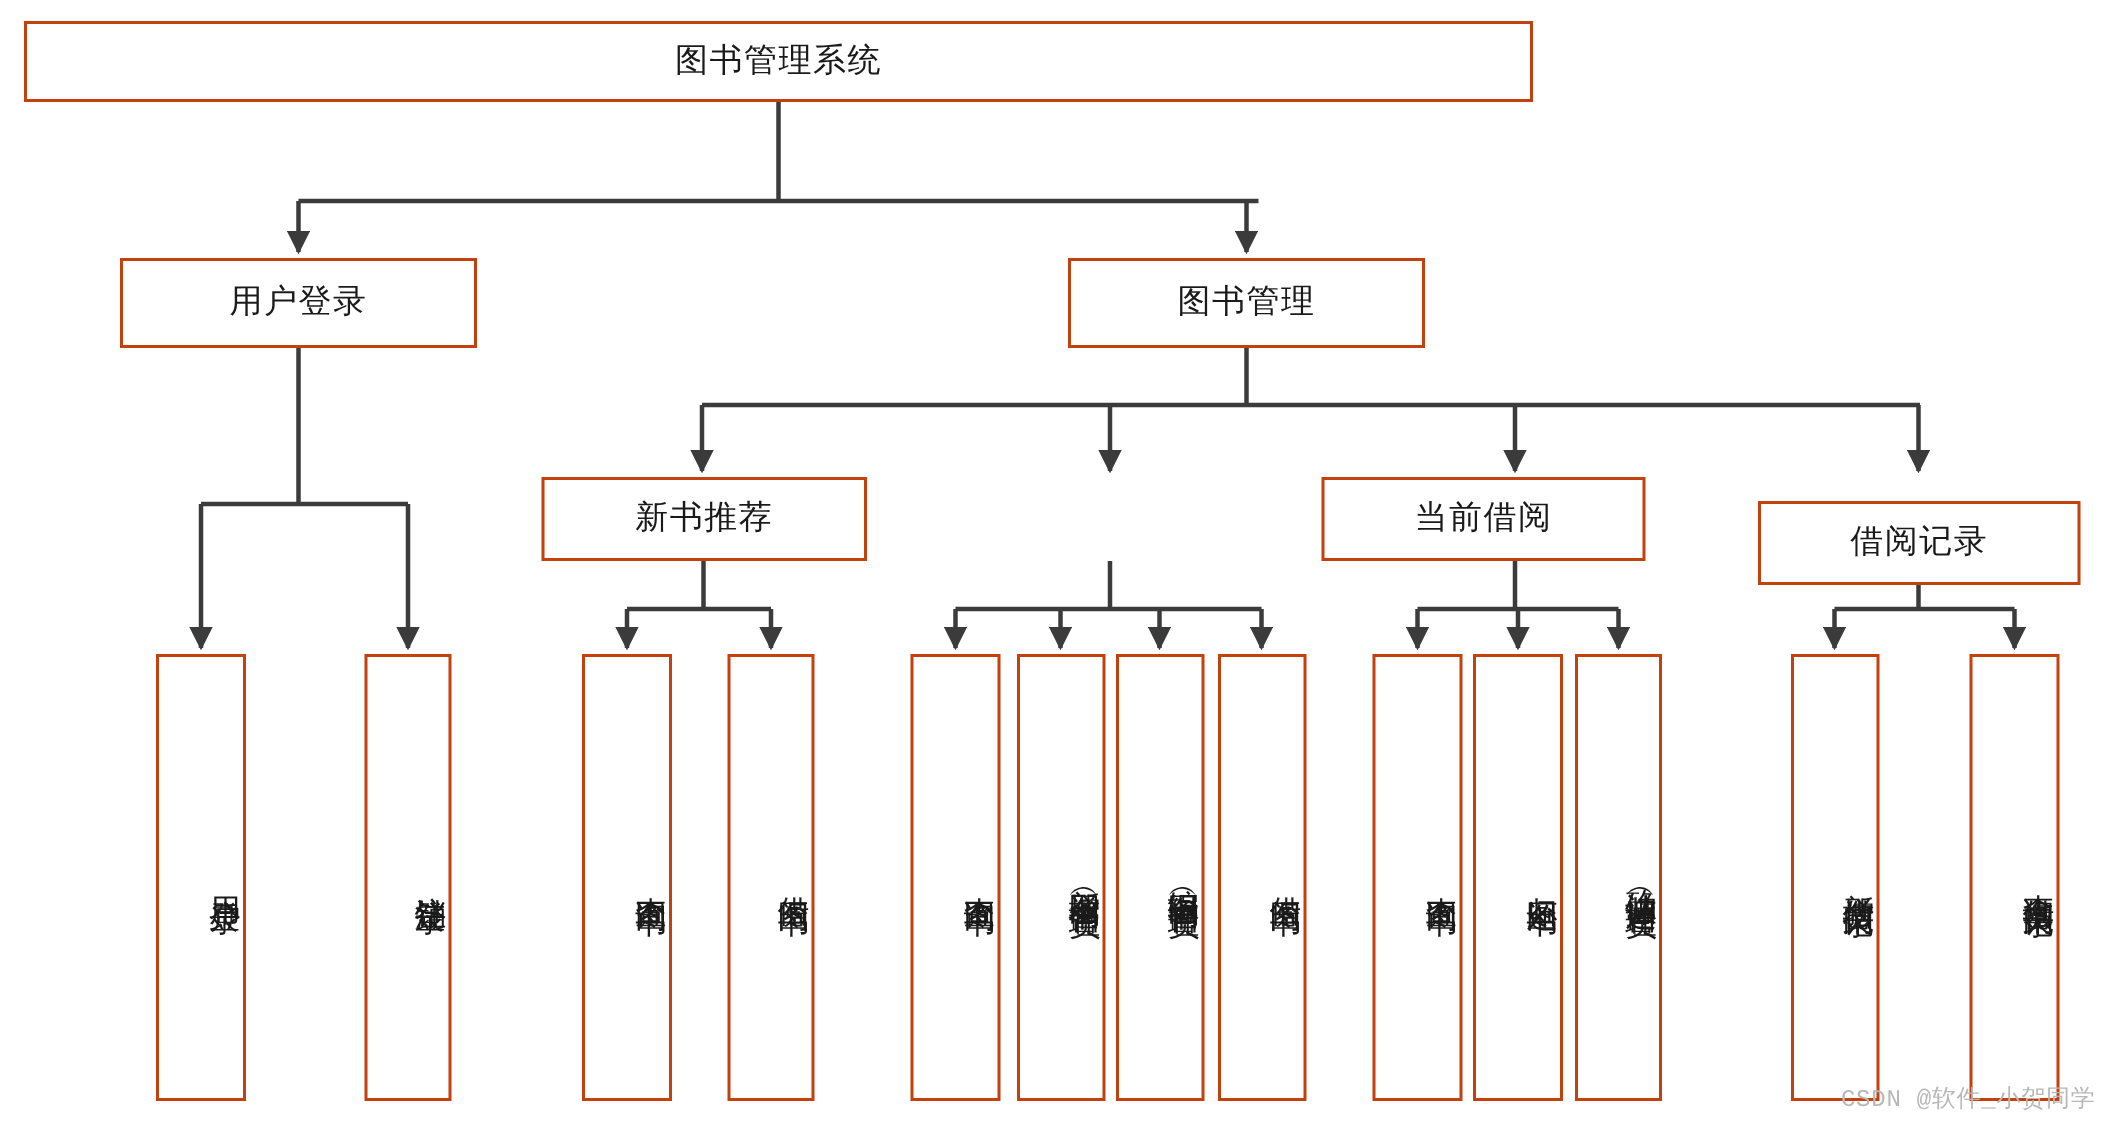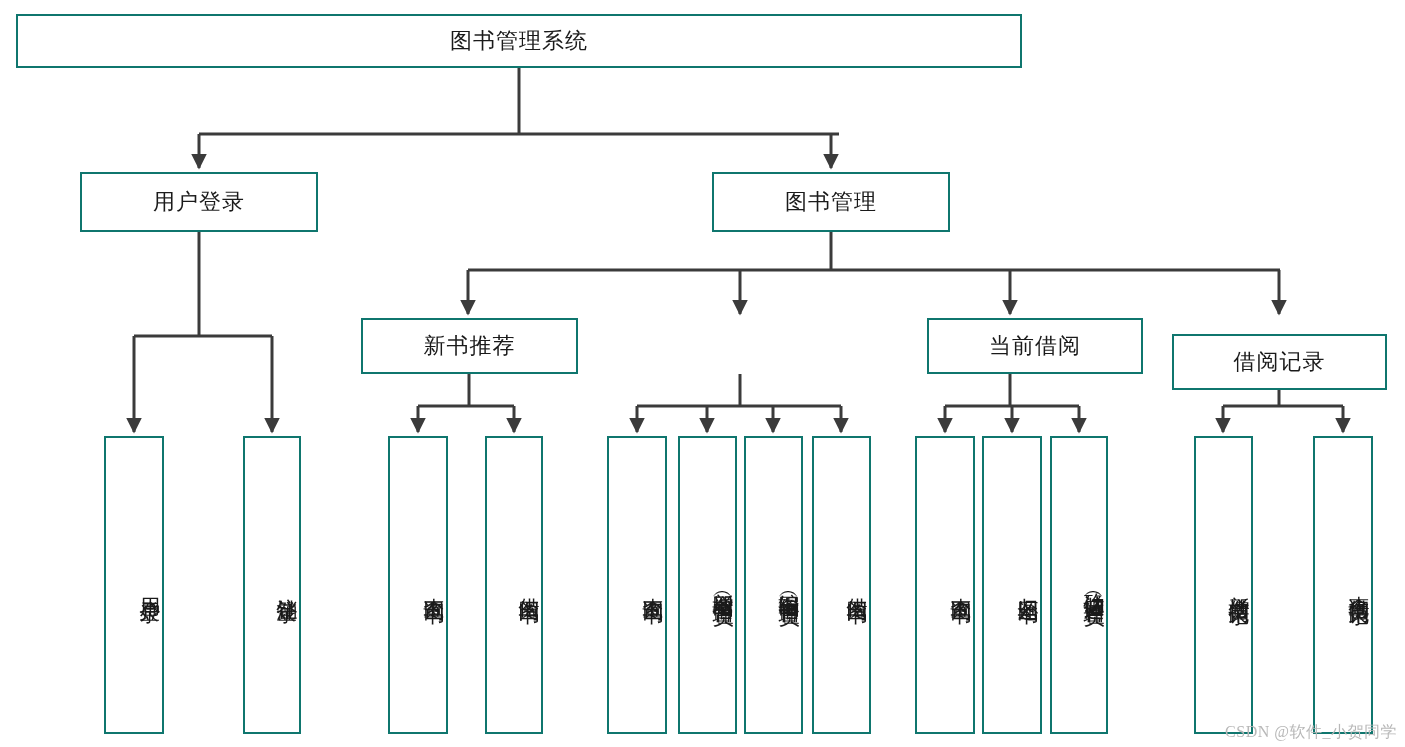--- a/index.html
+++ b/index.html
@@ -9,21 +9,21 @@
     position:relative;
     width:1405px;
     height:747px;
     background:#ffffff;
     overflow:hidden;
   }
   #edges{position:absolute;left:0;top:0;width:1405px;height:747px;}
   .node{
     position:absolute;
     box-sizing:border-box;
-    border:2px solid #0f766e;
+    border:2px solid #c2410c;
     background:#ffffff;
     display:flex;
     align-items:center;
     justify-content:center;
     text-align:center;
     color:#1a1a1a;
     z-index:2;
   }
   .node.h{
     font-size:22px;
@@ -44,21 +44,21 @@
   .node.v .node-label{white-space:normal;}
   #watermark{
     position:absolute;
     right:8px;
     bottom:4px;
     font-size:16px;
     color:#b8b8b8;
     letter-spacing:0.5px;
     z-index:3;
     white-space:nowrap;
-    font-family:Liberation Serif, serif;
+    font-family:Liberation Mono, monospace;
   }
 </style>
 </head>
 <body>
 
 <div id="canvas">
 
   <svg id="edges" viewBox="0 0 1405 747" xmlns="http://www.w3.org/2000/svg">
     <defs>
       <marker id="arrow" viewBox="0 0 10 10" refX="9" refY="5" markerWidth="5.2" markerHeight="5.2" orient="auto-start-reverse">
@@ -116,21 +116,21 @@
   <div class="node h" style="left: 80px; top: 172px; width: 238px; height: 60px;">
     <span class="node-label">用户登录</span>
   </div>
   <div class="node h" style="left: 361px; top: 318px; width: 217px; height: 56px;">
     <span class="node-label">新书推荐</span>
   </div>
 
   <div class="node h" style="left: 712px; top: 172px; width: 238px; height: 60px;">
     <span class="node-label">图书管理</span>
   </div>
-  <div class="node h" style="left: 927px; top: 318px; width: 216px; height: 56px;">
+  <div class="node h" style="left: 881px; top: 318px; width: 216px; height: 56px;">
     <span class="node-label">当前借阅</span>
   </div>
   <div class="node h" style="left: 1172px; top: 318px; width: 215px; height: 56px; margin-top: 16px;">
     <span class="node-label">借阅记录</span>
   </div>
 
   <div class="node v" style="left: 104px; top: 436px; width: 60px; height: 298px;">
     <span class="node-label">用户登录</span>
   </div>
   <div class="node v" style="left: 243px; top: 436px; width: 58px; height: 298px;">

